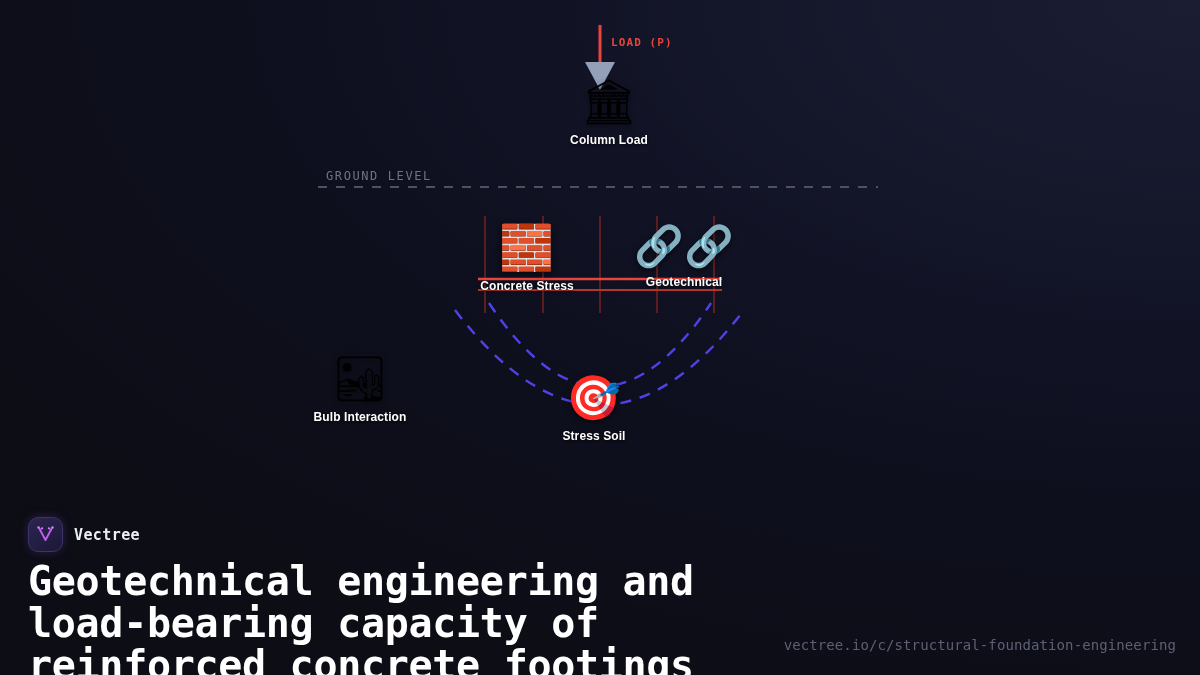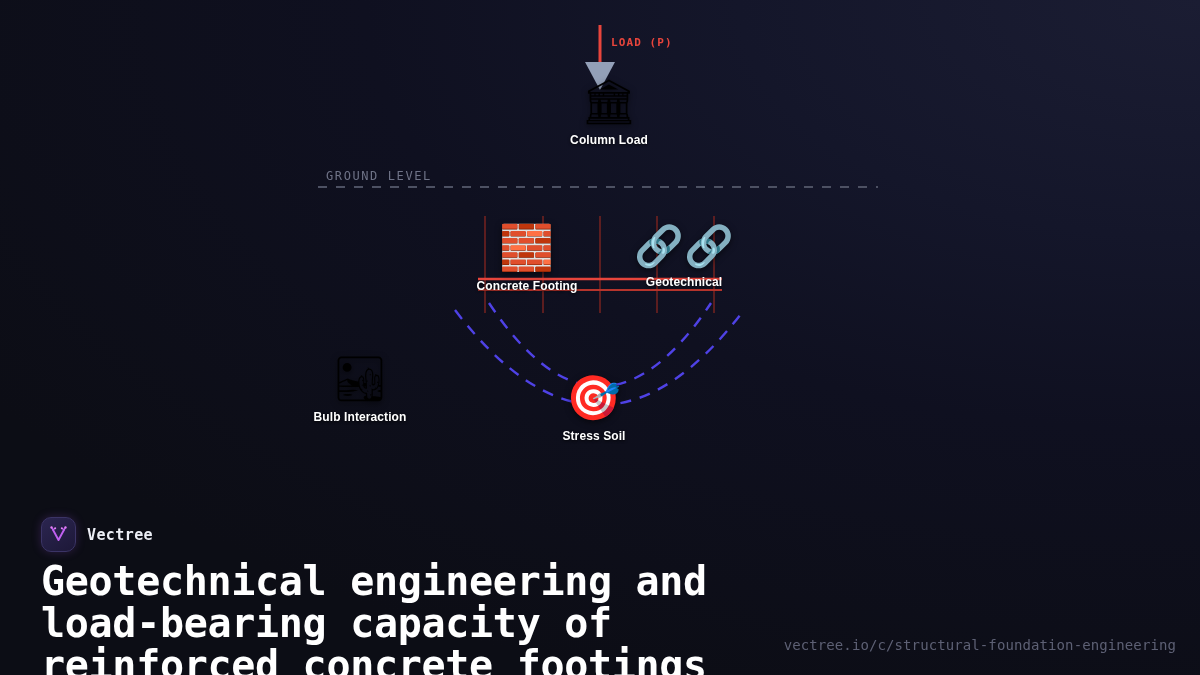--- a/index.html
+++ b/index.html
@@ -100,21 +100,21 @@
     font-family: "DejaVu Sans Mono", "Liberation Mono", monospace;
     font-size: 12px;
     color: #6f7387;
     letter-spacing: 1.6px;
     white-space: nowrap;
   }
 
   
   #footer {
     position: absolute;
-    left: 17px;
+    left: 4px;
     right: 0;
     bottom: 0;
     height: 185px;
     padding: 0 16px;
     box-sizing: border-box;
   }
 
   #brand-row {
     position: absolute;
     left: 24px;
@@ -200,21 +200,21 @@
 
     <div id="ground-label">GROUND LEVEL</div>
 
     <div class="node" id="node-column">
       <div class="node-icon">🏛</div>
       <div class="node-label">Column Load</div>
     </div>
 
     <div class="node" id="node-footing">
       <div class="node-icon">🧱</div>
-      <div class="node-label">Concrete Footing</div>
+      <div class="node-label">Concrete Stress</div>
     </div>
 
     <div class="node" id="node-rebar">
       <div class="node-icon small">🔗🔗</div>
       <div class="node-label">Geotechnical</div>
     </div>
 
     <div class="node" id="node-soil">
       <div class="node-icon">🏜</div>
       <div class="node-label">Bulb Interaction</div>

